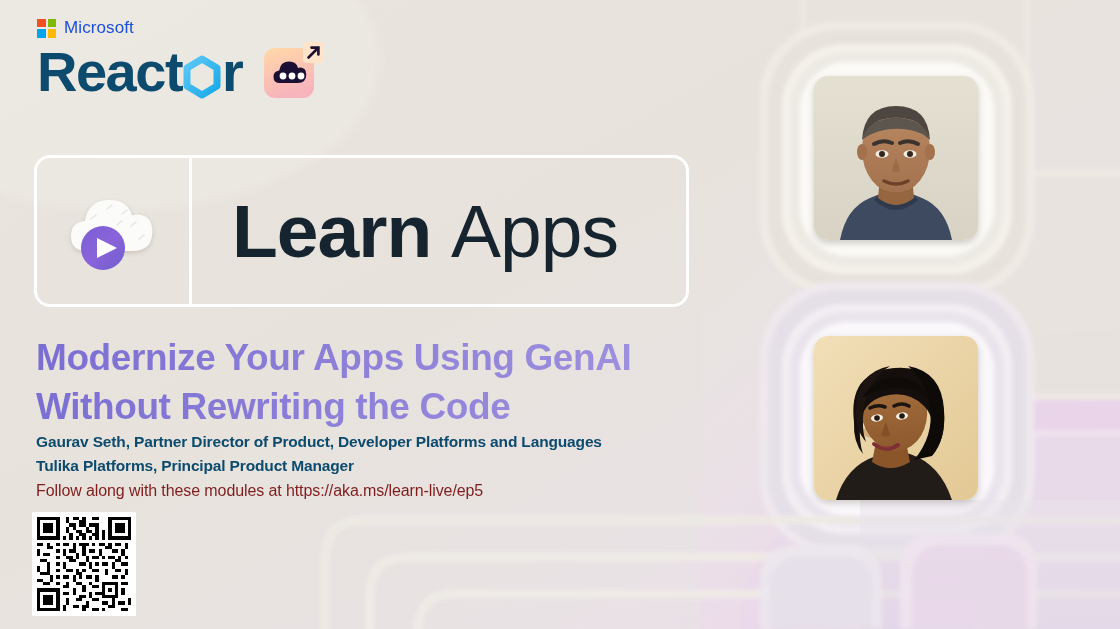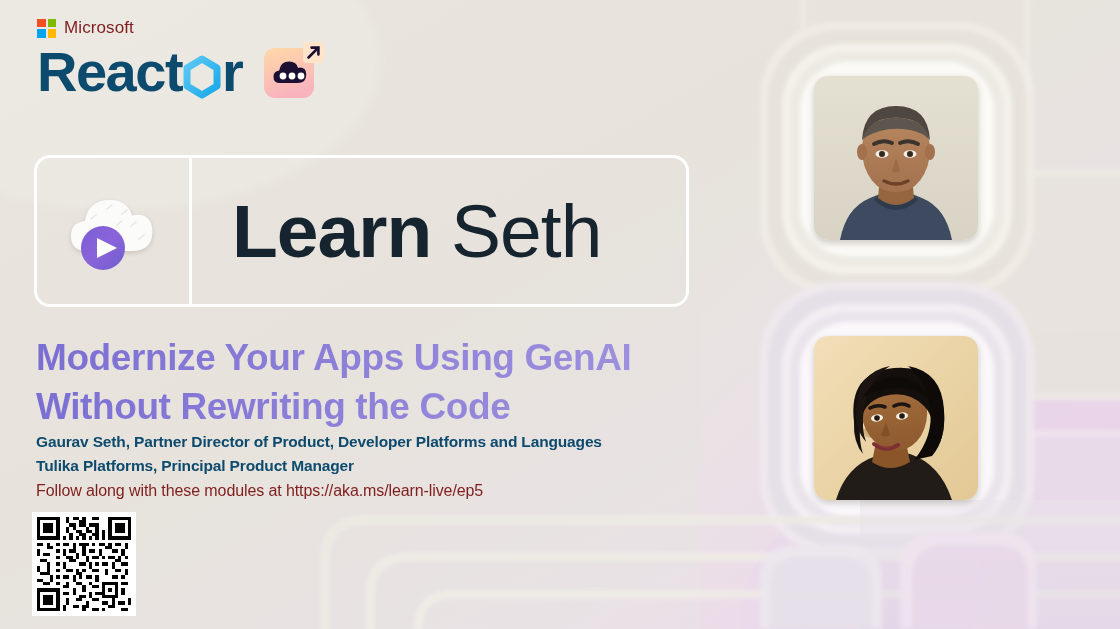--- a/index.html
+++ b/index.html
@@ -19,21 +19,21 @@
     position: absolute; left: 37px; top: 18px; z-index: 5;
   }
   .ms-row { display: flex; align-items: center; gap: 8px; }
   .ms-grid {
     width: 19px; height: 19px;
     display: grid; grid-template-columns: 1fr 1fr; grid-template-rows: 1fr 1fr;
     gap: 2px;
   }
   .ms-grid i { display: block; }
   .ms-word {
-    font-size: 17px; color: #7f1d1d; letter-spacing: .1px;
+    font-size: 17px; color: #1d4ed8; letter-spacing: .1px;
     font-family: "Liberation Sans", sans-serif;
   }
   .reactor-row { display: flex; align-items: center; gap: 20px; margin-top: 2px; }
   .reactor-word {
     font-size: 56px; font-weight: 700; color: #0c4a6e;
     letter-spacing: -1.5px; line-height: 1;
     display: flex; align-items: center;
     font-family: "Liberation Sans", sans-serif;
   }
   .hexo { display: inline-block; width: 40px; height: 44px; position: relative; top: 2px; }
@@ -278,21 +278,21 @@
             <path d="M80 58 l5 -4"></path>
             <path d="M50 60 l5 -4"></path>
         </g>
         <circle cx="44" cy="67" r="22" fill="url(#pg)"></circle>
         <path d="M38 57 L58 67 L38 77 Z" fill="#ffffff"></path>
       </svg>
     </span>
   </div>
   <div class="ll-text-cell">
     <div class="ll-text">
-      <b>Learn</b><span>&nbsp;</span><span>Seth</span>
+      <b>Learn</b><span>&nbsp;</span><span>Apps</span>
     </div>
   </div>
 </div>
 
 <div class="title">
   <div>Modernize Your Apps Using GenAI</div>
   <div>Without Rewriting the Code</div>
 </div>
 
 <div class="speakers">

